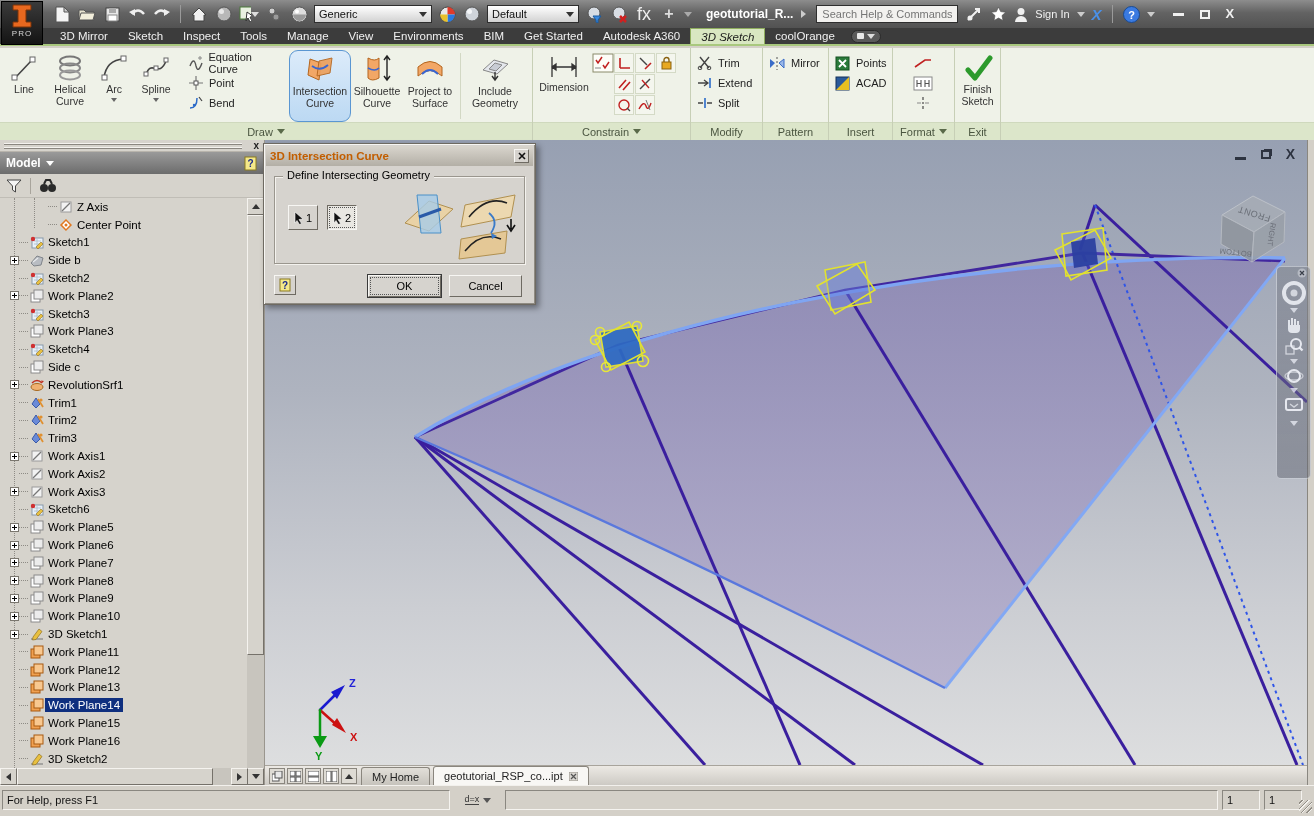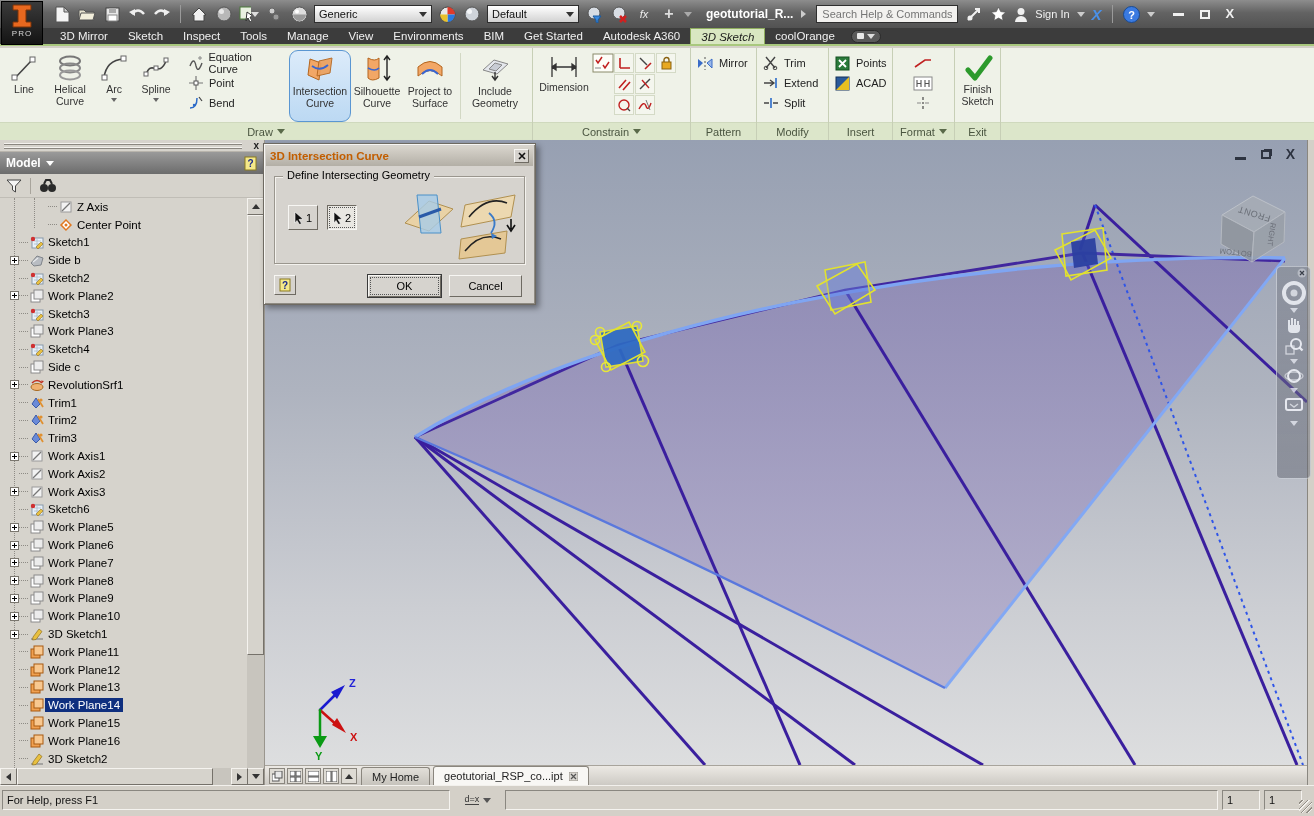--- a/index.html
+++ b/index.html
@@ -251,21 +251,21 @@
             <path d="M7,10 h8 l-3,4 v3 l-2,-1 v-2 z" fill="#3a8ae0" stroke="#1a5aa0"></path>
           </svg>
         </div>
       <div class="qicon">
           <svg width="17" height="17">
             <circle cx="8" cy="7" r="6" fill="#d8dde4" stroke="#555"></circle>
             <path d="M9,10 l6,6 M15,10 l-6,6" stroke="#d02020" stroke-width="2.5"></path>
           </svg>
         </div>
       <div class="qicon">
-          <span style="color:#eee;font-style:italic;font-size:11px">fx</span>
+          <span style="color:#eee;font-size:18px">fx</span>
         </div>
       <div class="qicon">
           <span style="color:#ddd;font-size:16px;font-weight:bold">+</span>
         </div>
       <div class="tri-d" style="color:#aaa"></div>
     </div>
     <span id="doctitle">geotutorial_R...</span>
     <div class="tri-r" style="color:#ccc;margin-left:8px"></div>
     <input id="searchbox" style="margin-left: 10px;" placeholder="Search Help &amp; Commands...">
     <div class="titright">
@@ -486,67 +486,67 @@
               </svg>
             </div>
         </div>
       </div>
       <div class="plabel">
           <span>Constrain</span>
           <div class="tri-d" style="color:#5a6a4a"></div>
         </div>
     </div>
 
+    <div class="panel" style="width:72px">
+      <div class="pcontent">
+          <div class="smallcol" style="margin-left:0">
+        <div class="smallbtn">
+          <svg width="16" height="14">
+                <path d="M3,1 l9,11 M12,1 l-9,11" stroke="#444" stroke-width="1.4"></path>
+                <circle cx="3" cy="12" r="1.8" fill="none" stroke="#444"></circle>
+                <circle cx="12" cy="12" r="1.8" fill="none" stroke="#444"></circle>
+              </svg>
+          <span>Trim</span>
+        </div>
+        <div class="smallbtn">
+          <svg width="16" height="12">
+                <path d="M1,6 h9 M7,3 l4,3 -4,3" fill="none" stroke="#444" stroke-width="1.3"></path>
+                <path d="M13,1 v10" stroke="#2a6ac8" stroke-width="1.6"></path>
+              </svg>
+          <span>Extend</span>
+        </div>
+        <div class="smallbtn">
+          <svg width="16" height="12">
+                <path d="M1,6 h5 M10,6 h5" stroke="#444" stroke-width="1.3"></path>
+                <path d="M8,1 v10" stroke="#2a6ac8" stroke-width="1.6"></path>
+              </svg>
+          <span>Split</span>
+        </div>
+      </div>
+        </div>
+      <div class="plabel">
+          <span>Modify</span>
+        </div>
+    </div>
+
     <div class="panel" style="width:66px">
       <div class="pcontent">
           <div class="smallcol" style="margin-left:0">
         <div class="smallbtn">
           <svg width="17" height="15">
                 <path d="M8,1 v13" stroke="#555" stroke-dasharray="2,2"></path>
                 <polygon points="1,3 6,7 1,12" fill="#3a6cc8"></polygon>
                 <polygon points="15,3 10,7 15,12" fill="#9ab8e8" stroke="#3a6cc8"></polygon>
               </svg>
           <span>Mirror</span>
         </div>
       </div>
         </div>
       <div class="plabel">
           <span>Pattern</span>
-        </div>
-    </div>
-
-    <div class="panel" style="width:72px">
-      <div class="pcontent">
-          <div class="smallcol" style="margin-left:0">
-        <div class="smallbtn">
-          <svg width="16" height="14">
-                <path d="M3,1 l9,11 M12,1 l-9,11" stroke="#444" stroke-width="1.4"></path>
-                <circle cx="3" cy="12" r="1.8" fill="none" stroke="#444"></circle>
-                <circle cx="12" cy="12" r="1.8" fill="none" stroke="#444"></circle>
-              </svg>
-          <span>Trim</span>
-        </div>
-        <div class="smallbtn">
-          <svg width="16" height="12">
-                <path d="M1,6 h9 M7,3 l4,3 -4,3" fill="none" stroke="#444" stroke-width="1.3"></path>
-                <path d="M13,1 v10" stroke="#2a6ac8" stroke-width="1.6"></path>
-              </svg>
-          <span>Extend</span>
-        </div>
-        <div class="smallbtn">
-          <svg width="16" height="12">
-                <path d="M1,6 h5 M10,6 h5" stroke="#444" stroke-width="1.3"></path>
-                <path d="M8,1 v10" stroke="#2a6ac8" stroke-width="1.6"></path>
-              </svg>
-          <span>Split</span>
-        </div>
-      </div>
-        </div>
-      <div class="plabel">
-          <span>Modify</span>
         </div>
     </div>
 
     <div class="panel" style="width:64px">
       <div class="pcontent">
           <div class="smallcol" style="margin-left:0">
         <div class="smallbtn">
           <svg width="16" height="15">
                 <rect x="1" y="1" width="13" height="13" fill="#2a7a3a" stroke="#145020"></rect>
                 <path d="M4,4 l7,7 M11,4 l-7,7" stroke="#fff" stroke-width="1.8"></path>

